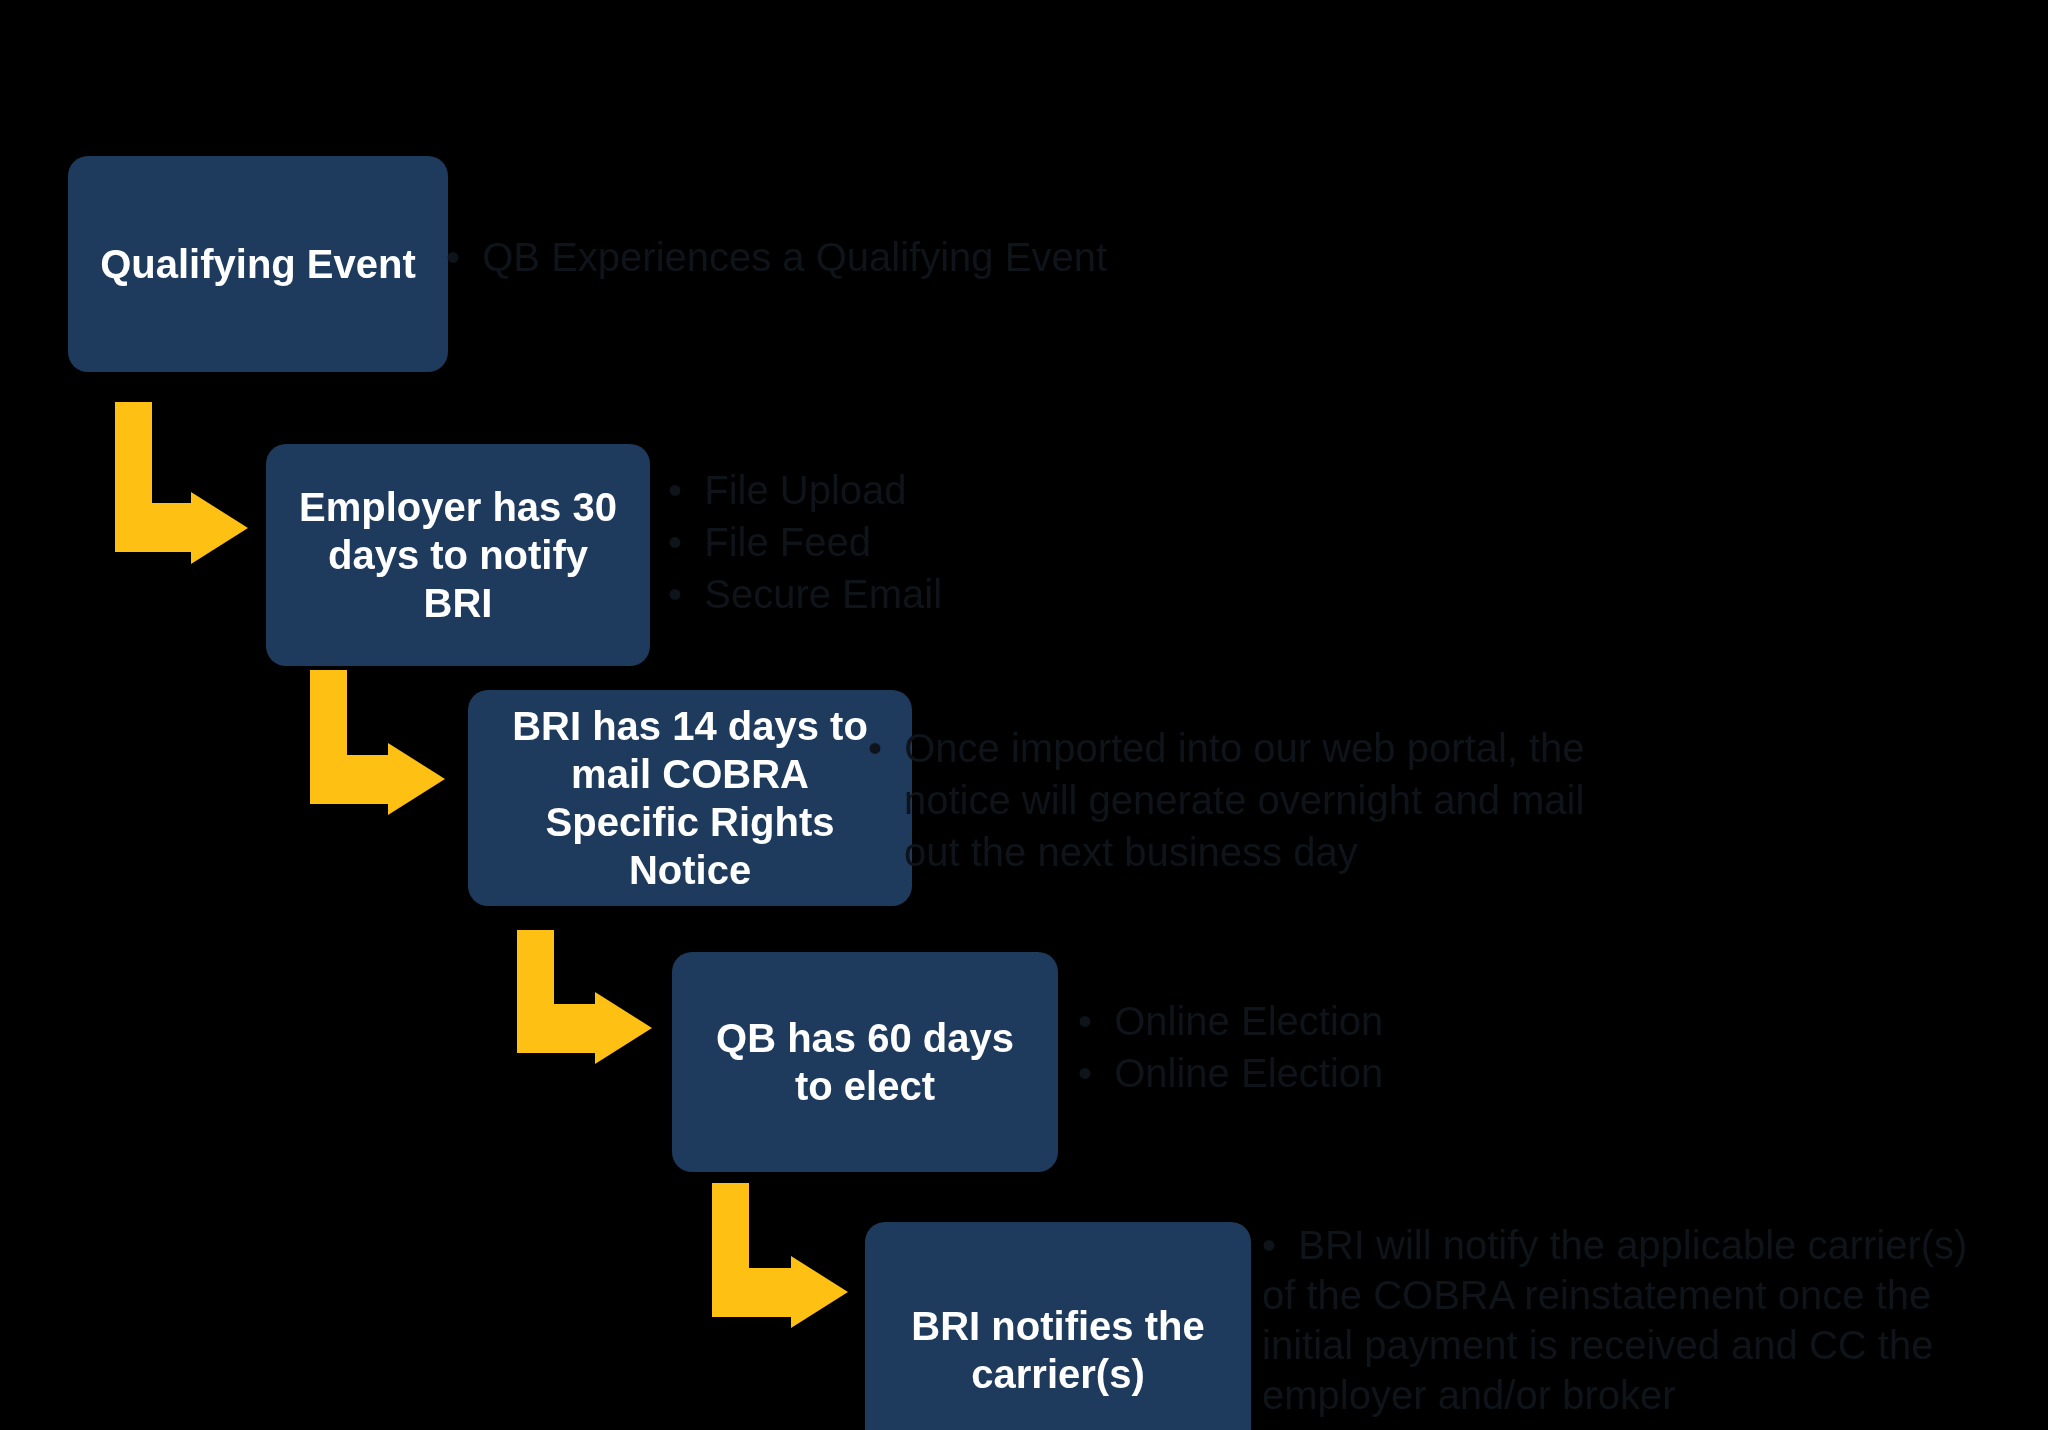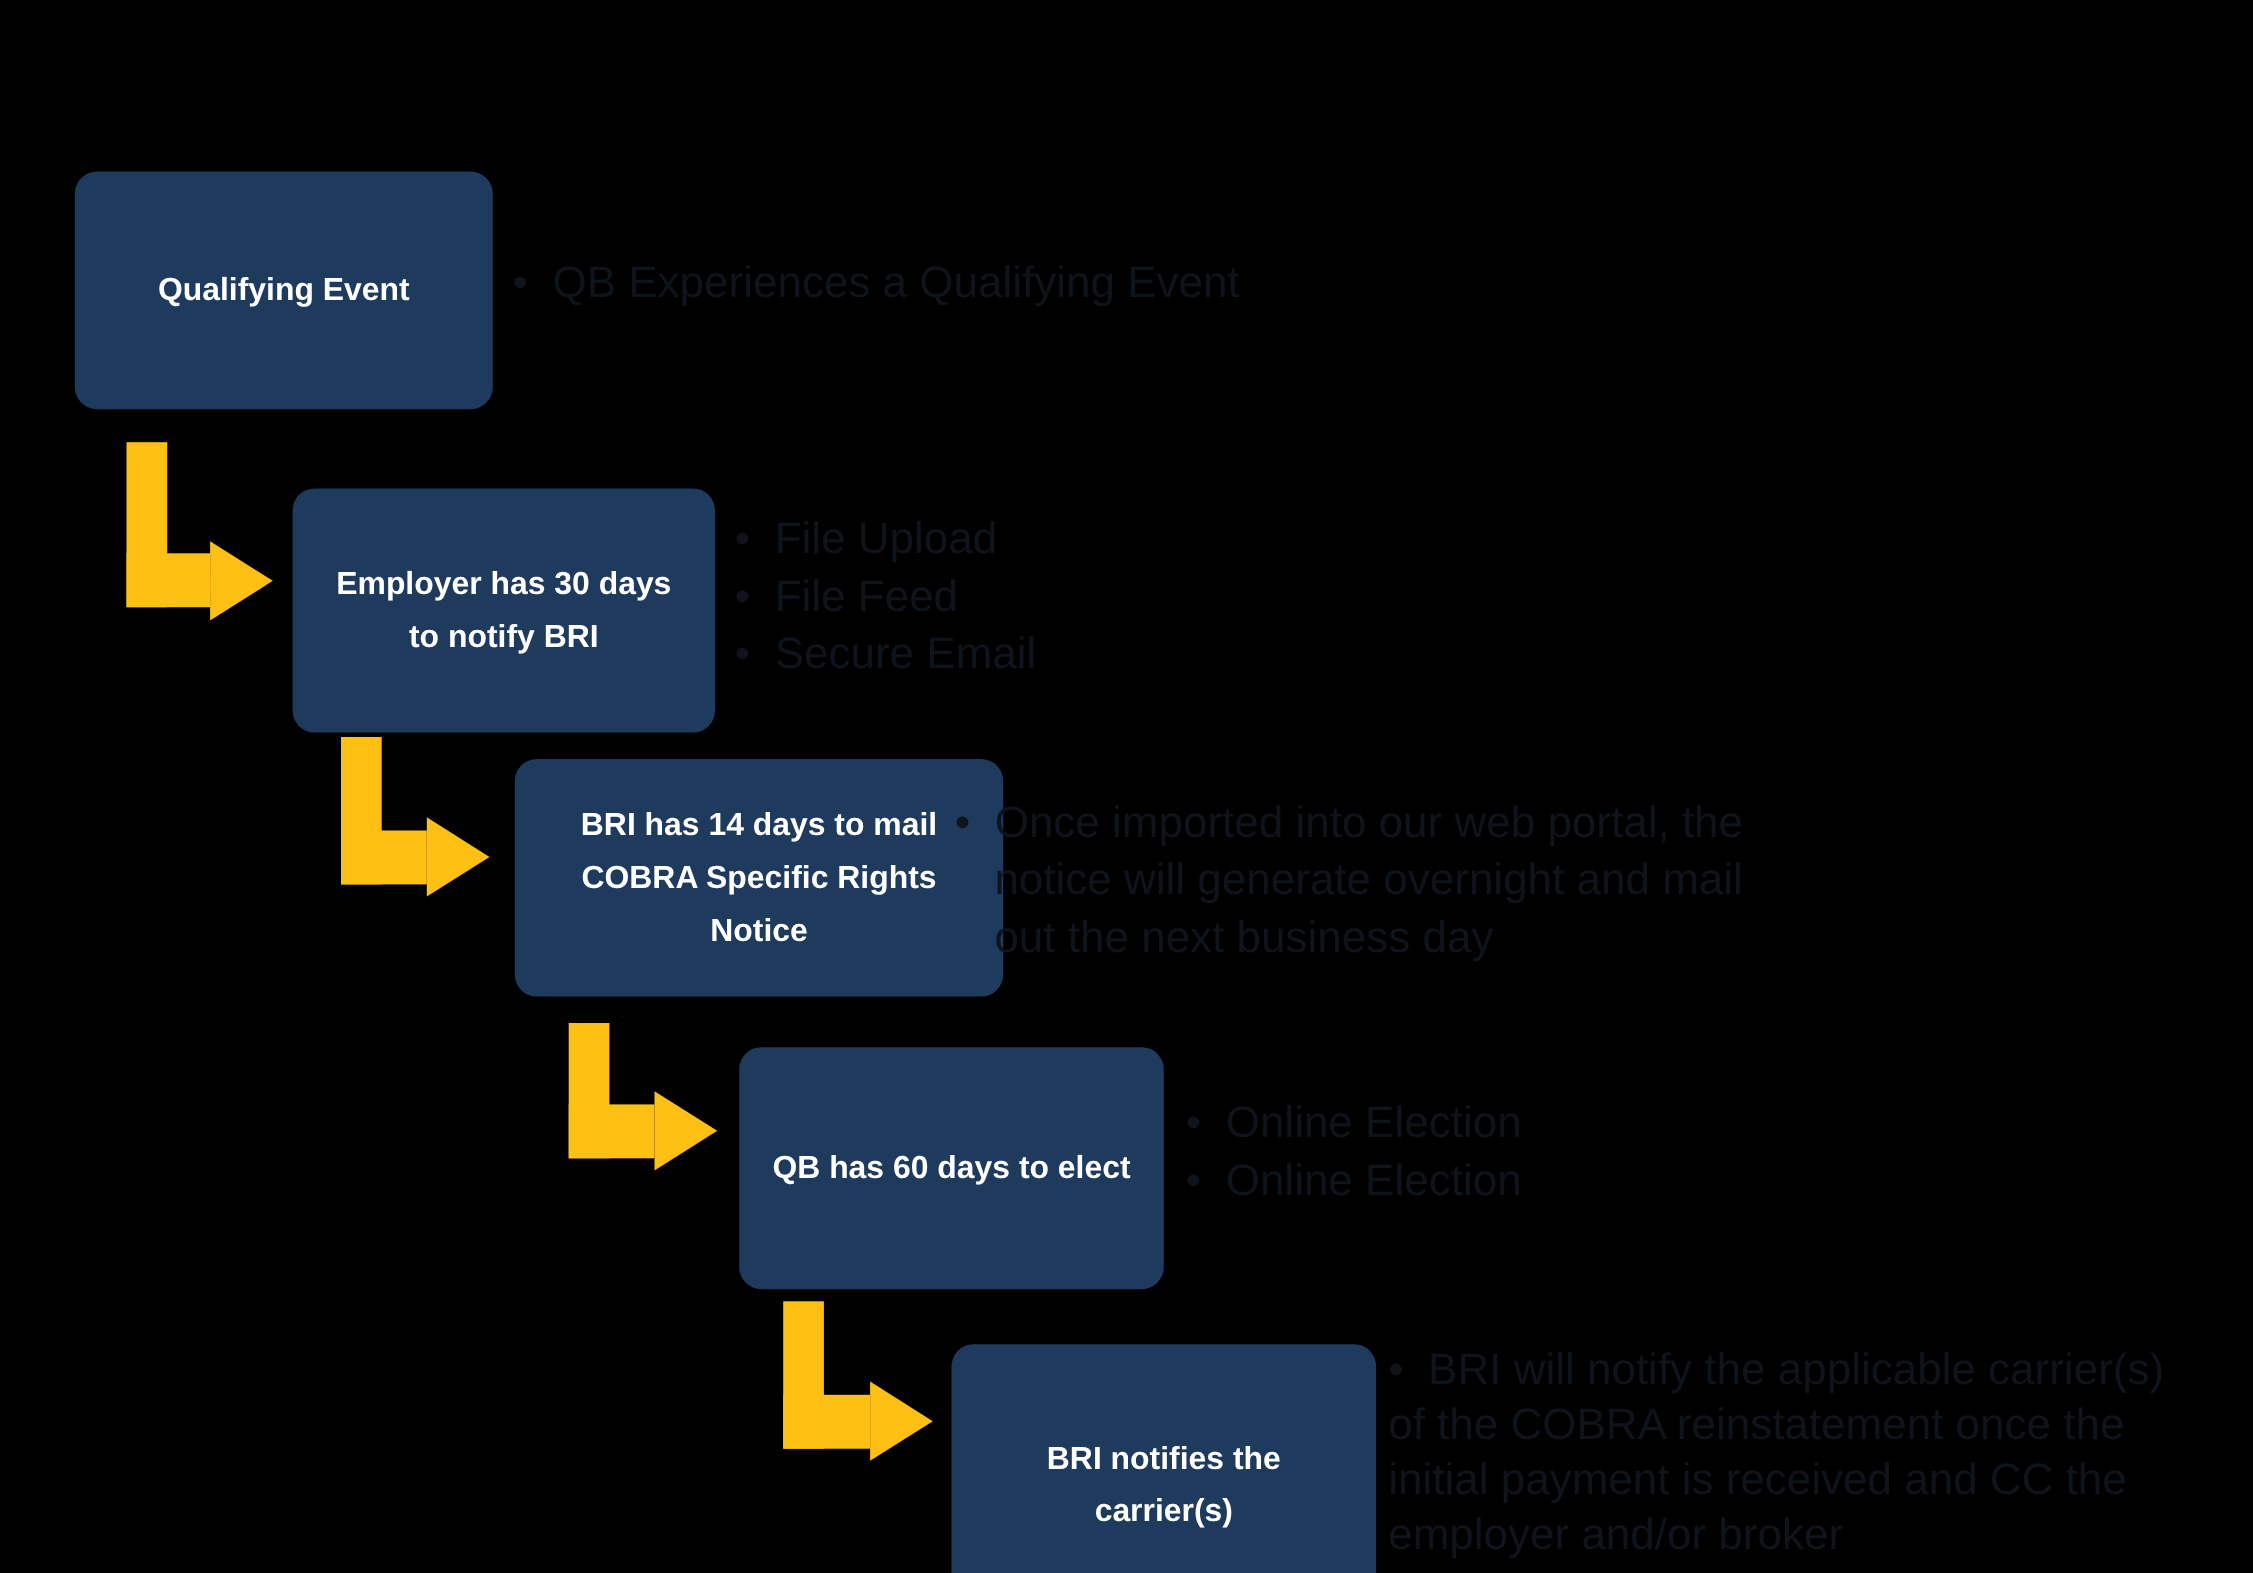--- a/index.html
+++ b/index.html
@@ -21,21 +21,21 @@
   .step-box{
     position:absolute;
     background:var(--box-fill);
     border-radius:20px;
     display:flex;align-items:center;justify-content:center;
     text-align:center;
     padding:10px 22px;
   }
   .step-box .label{
     color:var(--box-text);
-    font-size:29px;
+    font-size:40px;
     font-weight:bold;
     line-height:48px;
   }
   .b1{left:68px;  top:156px;  width:380px; height:216px;}
   .b2{left:266px; top:444px;  width:384px; height:222px;}
   .b3{left:468px; top:690px;  width:444px; height:216px;}
   .b4{left:672px; top:952px;  width:386px; height:220px;}
   .b5{left:865px; top:1222px; width:386px; height:256px;}
 
   
@@ -63,21 +63,21 @@
   .notes{
     position:absolute;
     color:var(--note-text);
     font-size:40px;
     font-weight:400;
   }
   .note{line-height:52px;white-space:nowrap;}
   .note::before{content:"\2022\00a0\00a0";}
   .notes.wrap .note{white-space:normal;}
   .note.hang{padding-left:36px;text-indent:-36px;}
-  .g1{left:466px;top:231px;}
+  .g1{left:446px;top:231px;}
   .g2{left:668px;top:464px;}
   .g3{left:868px;top:722px;width:740px;}
   .g4{left:1078px;top:995px;}
   .g5{left:1262px;top:1220px;width:730px;}
   .g5 .note{line-height:50px;}
 </style>
 </head>
 <body>
 
 <div class="canvas">

